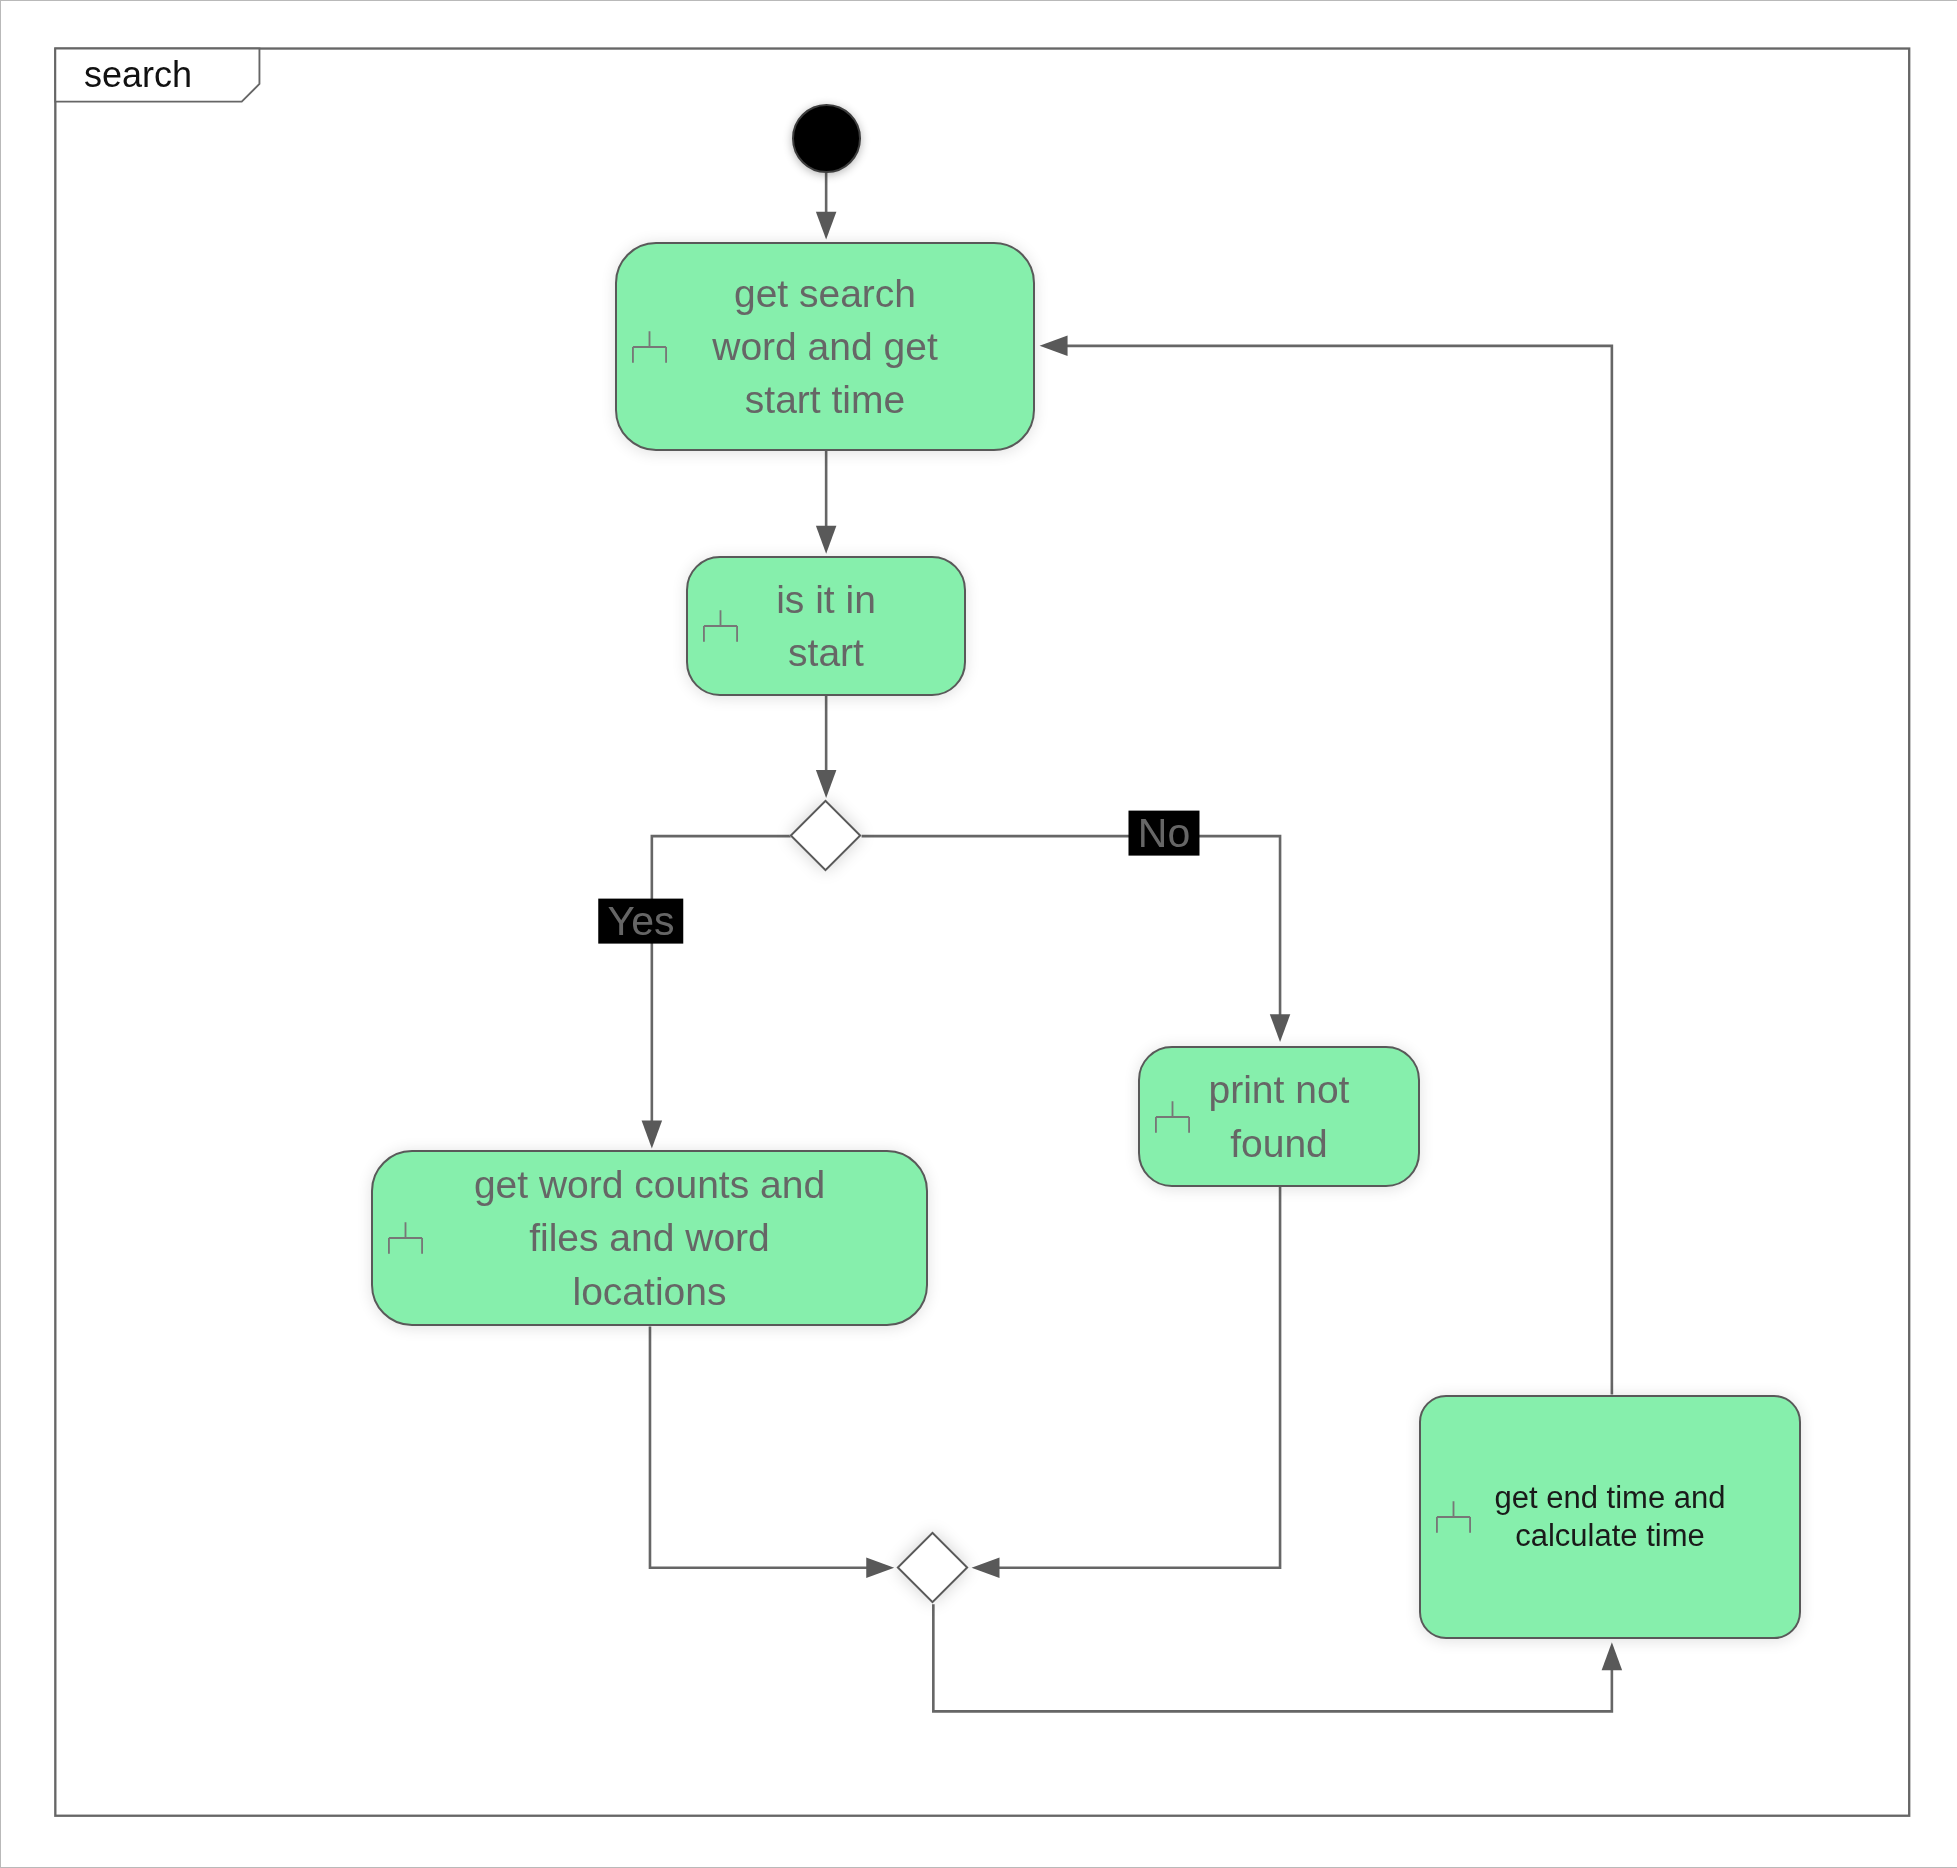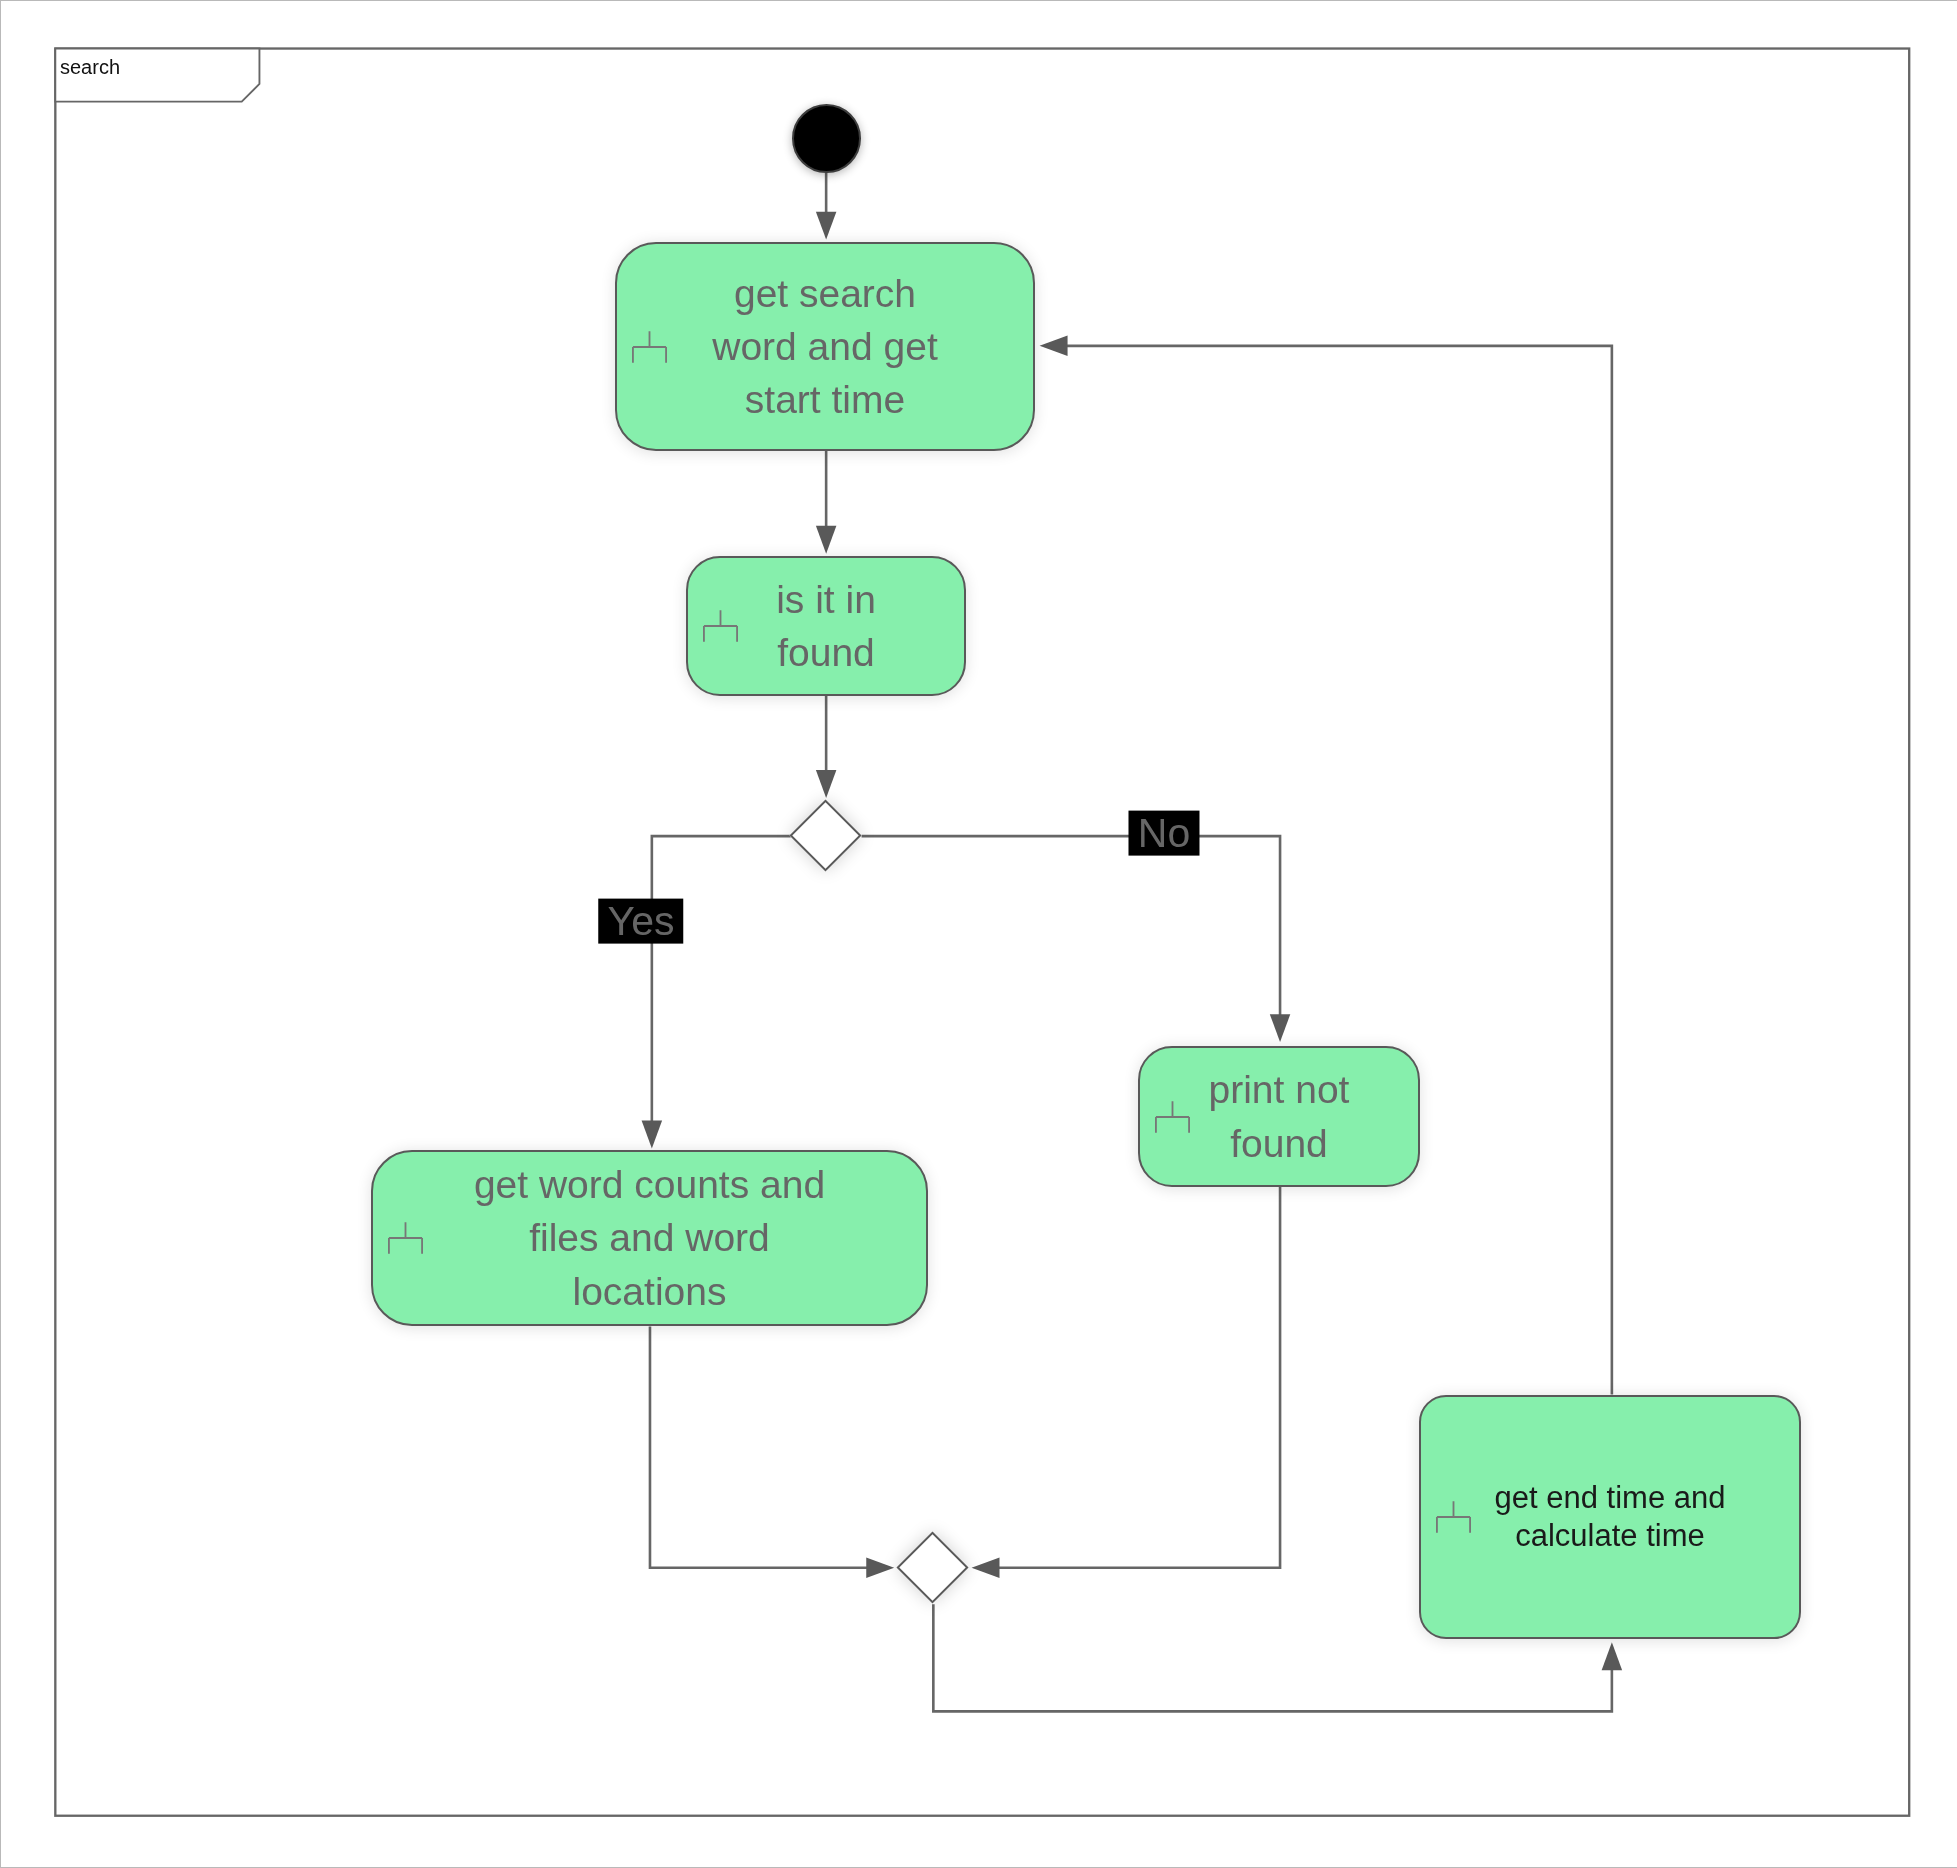--- a/index.html
+++ b/index.html
@@ -24,21 +24,21 @@
   .initial{
     position:absolute;width:69px;height:69px;border-radius:50%;
     background:#000000;border:2.8px solid #3d3d3d;box-sizing:border-box;
     box-shadow:0 1.9px 9.3px rgba(0,0,0,0.3);
   }
   .edge-label{
     position:absolute;background:#000000;color:#666666;font-size:41px;
     padding:1.9px 9.3px;transform:translate(-50%,-50%);line-height:1;
   }
   .frame-title{
-    position:absolute;left:59px;top:56px;color:#111111;font-size:20px;line-height:1;
+    position:absolute;left:83px;top:56px;color:#111111;font-size:36px;line-height:1;
   }
   .fs42{font-size:39px;line-height:1.36;}
   .fs33{font-size:31px;line-height:1.22;color:#1a1a1a;}
 </style>
 </head>
 <body>
 
 <div class="page">
 
   <svg class="layer" width="1956" height="1866" viewBox="0 0 2098 2002">
@@ -92,21 +92,21 @@
     <span>get search
 word and get
 start time</span>
   </div>
 
   <div class="activity fs42" style="left:685px;top:555px;width:280px;height:140px;border-radius:34px;">
     <svg class="rake" width="41" height="35" viewBox="0 0 44 38">
       <path d="M22,2 L22,19 M4,19 L40,19 M4,19 L4,36 M40,19 L40,36" stroke="#777777" stroke-width="2" fill="none"></path>
     </svg>
     <span>is it in
-found</span>
+start</span>
   </div>
 
   <div class="diamond" style="left:799px;top:809px;"></div>
 
   <div class="edge-label" style="left:640px;top:920px;text-align:right;">Yes</div>
   <div class="edge-label" style="left:1163px;top:832px;">No</div>
 
   <div class="activity fs42" style="left:370px;top:1149px;width:557px;height:176px;border-radius:41px;justify-content:center;">
     <svg class="rake" width="41" height="35" viewBox="0 0 44 38">
       <path d="M22,2 L22,19 M4,19 L40,19 M4,19 L4,36 M40,19 L40,36" stroke="#777777" stroke-width="2" fill="none"></path>

